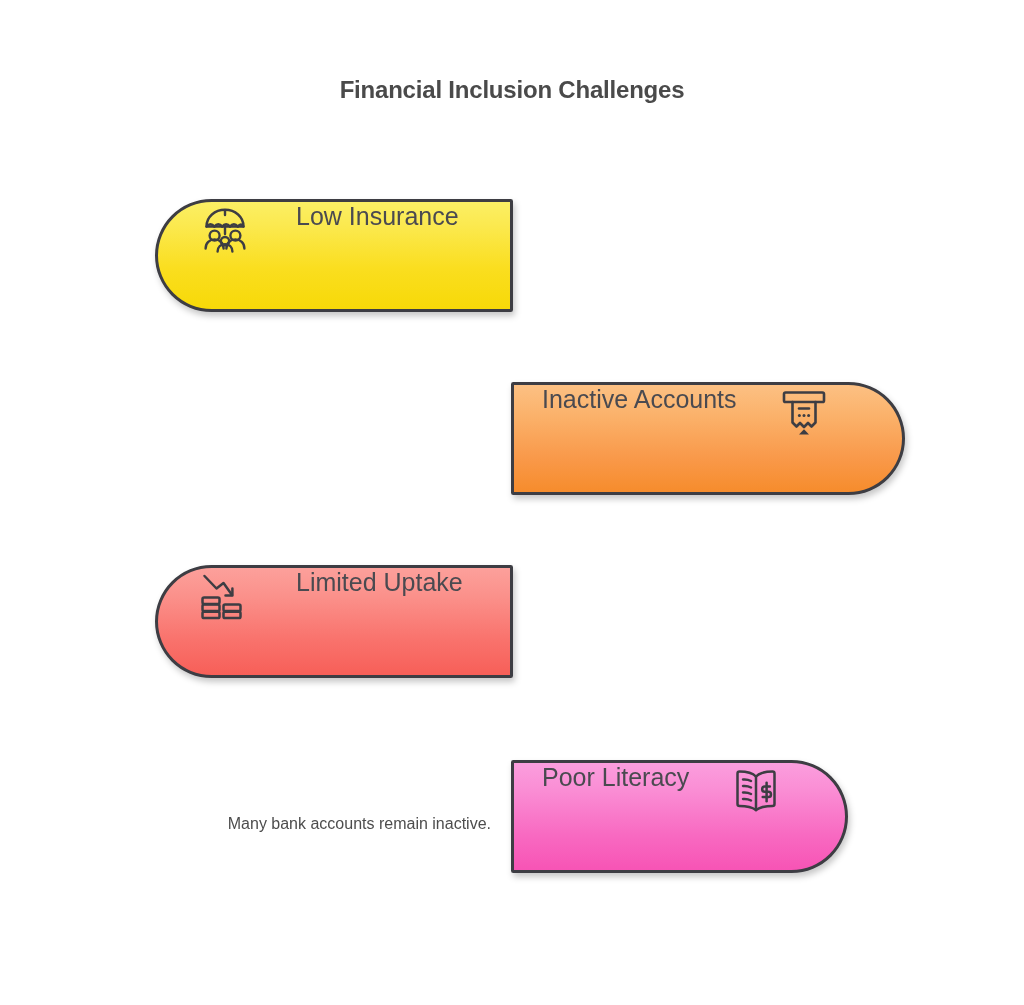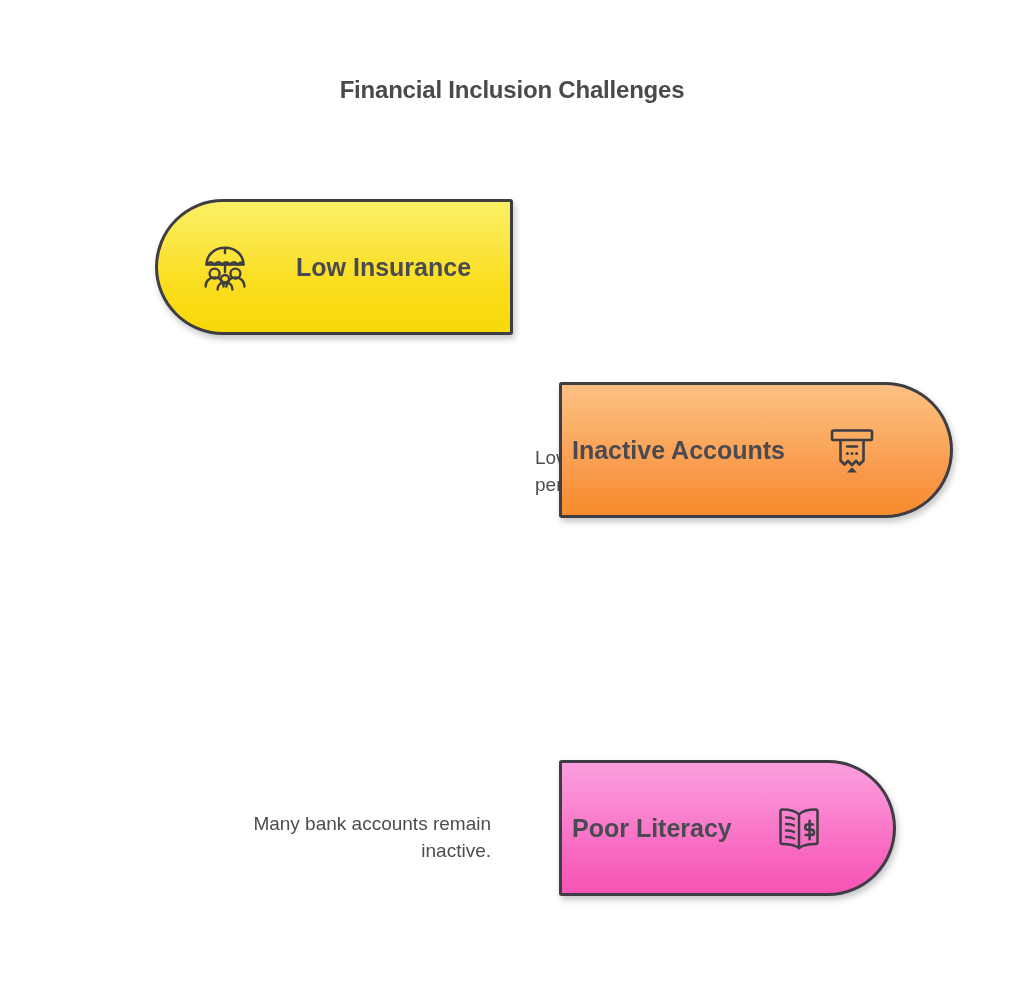--- a/index.html
+++ b/index.html
@@ -38,42 +38,39 @@
   .row {
     position: absolute;
     left: 0;
     width: 1024px;
     height: 148px;
   }
 
   .bar {
     position: absolute;
     top: 0;
-    height: 136px;
+    height: 113px;
     box-sizing: border-box;
     border: 3px solid #3d3d43;
     display: flex;
-    align-items: center;
     filter: drop-shadow(2px 4px 3px rgba(0,0,0,0.22));
-    font-weight: bold;
   }
 
   .bar.left-round {
     border-radius: 74px 3px 3px 74px;
     justify-content: flex-start;
     padding-left: 40px;
     padding-right: 22px;
   }
 
   .bar.right-round {
     border-radius: 3px 74px 74px 3px;
     justify-content: flex-start;
-    padding-left: 10px;
+    padding-left: 28px;
     padding-right: 40px;
-    margin-left: 48px;
   }
 
   .bar-label {
     font-size: 25px;
     color: #4a4a50;
     white-space: nowrap;
   }
 
   .icon-box {
     width: 54px;
@@ -84,21 +81,21 @@
     justify-content: center;
   }
   .icon-box svg { display: block; }
 
   .gap-left  { width: 44px; flex: 0 0 44px; }
   .gap-right { width: 40px; flex: 0 0 40px; }
 
   
   .desc {
     position: absolute;
-    font-size: 19px;
+    font-size: 16px;
     line-height: 27px;
     color: #4d4d4d;
     width: 300px;
   }
   .desc.right-side {
     left: 535px;
     text-align: left;
   }
   .desc.left-side {
     left: 191px;
@@ -169,20 +166,38 @@
           <circle cx="21.4" cy="29.6" r="1.5" fill="#3d3d43" stroke="none"></circle>
           <circle cx="26" cy="29.6" r="1.5" fill="#3d3d43" stroke="none"></circle>
           <circle cx="30.6" cy="29.6" r="1.5" fill="#3d3d43" stroke="none"></circle>
           <path d="M26 43.2 L31 48.6 H21 Z" fill="#3d3d43" stroke="none"></path>
         </svg>
       </div>
     </div>
     <div class="desc left-side">Many bank accounts remain inactive.</div>
   </div>
 
+  <div class="row" id="row-3">
+    <div class="bar left-round">
+      <div class="icon-box">
+        <svg width="52" height="52" viewBox="0 0 52 52" fill="none" stroke="#3d3d43" stroke-width="2.5" stroke-linecap="round" stroke-linejoin="round">
+          <path d="M5.5 7 L17.5 19.5 L24.5 14 L33 26"></path>
+          <path d="M26.5 26.5 H33.4 V19.6"></path>
+          <rect x="3.5" y="28.5" width="17" height="6.4" rx="1.6"></rect>
+          <rect x="3.5" y="35.6" width="17" height="6.4" rx="1.6"></rect>
+          <rect x="3.5" y="42.7" width="17" height="6.4" rx="1.6"></rect>
+          <rect x="24.5" y="35.6" width="17" height="6.4" rx="1.6"></rect>
+          <rect x="24.5" y="42.7" width="17" height="6.4" rx="1.6"></rect>
+        </svg>
+      </div>
+      <div class="gap-left"></div>
+      <div class="bar-label">Limited Uptake</div>
+    </div>
+
+  </div>
 
   <div class="row" id="row-4">
     <div class="bar right-round">
       <div class="bar-label">Poor Literacy</div>
       <div class="gap-right"></div>
       <div class="icon-box">
         <svg width="52" height="52" viewBox="0 0 52 52" fill="none" stroke="#3d3d43" stroke-width="2.5" stroke-linecap="round" stroke-linejoin="round">
           <path d="M26 12.5 C22.6 9 17.6 7.5 9.5 7.5 C8.4 7.5 7.5 8.4 7.5 9.5 V40 C7.5 41.1 8.4 42 9.5 42 C17.6 42 22.6 43.5 26 46"></path>
           <path d="M26 12.5 C29.4 9 34.4 7.5 42.5 7.5 C43.6 7.5 44.5 8.4 44.5 9.5 V40 C44.5 41.1 43.6 42 42.5 42 C34.4 42 29.4 43.5 26 46"></path>
           <path d="M26 12.5 V46"></path>

